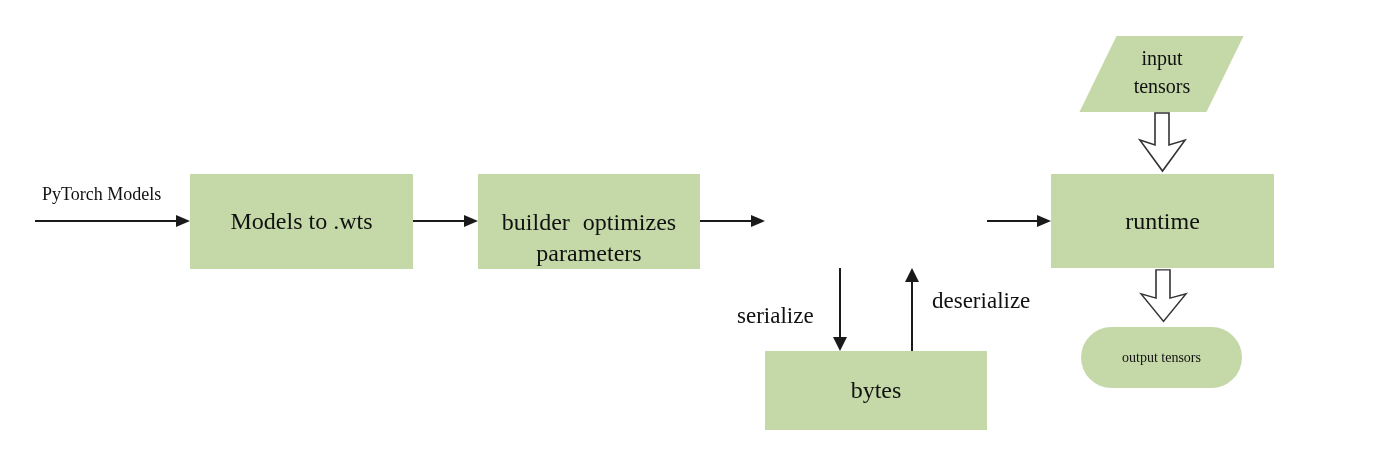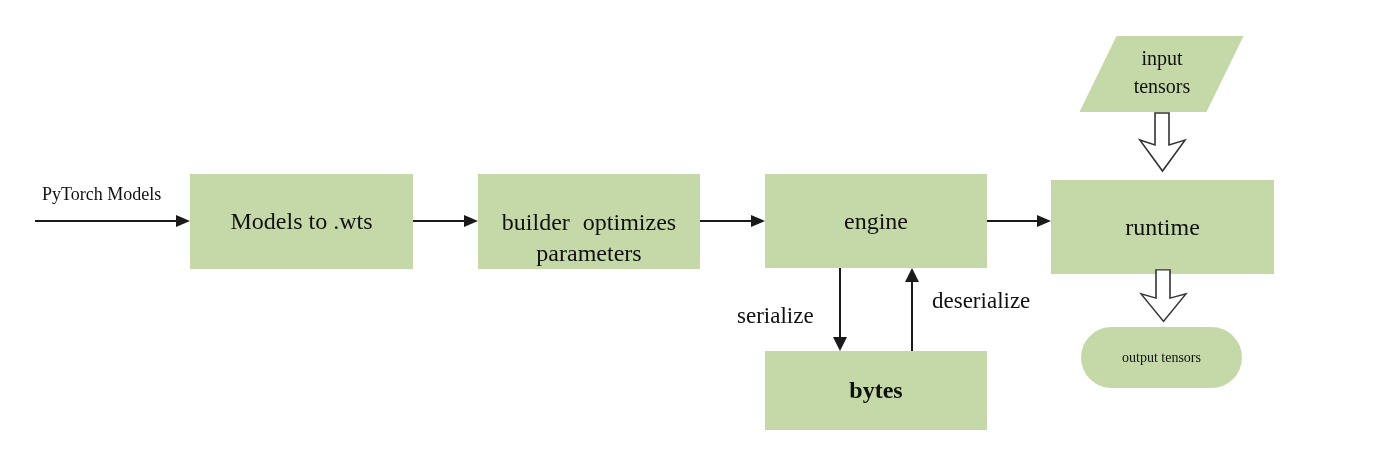--- a/index.html
+++ b/index.html
@@ -87,40 +87,37 @@
   <div class="tri-r" style="left:464px; top:215px;"></div>
 
   <div class="node" style="left:478px; top:174px; width:222px; height:95px;justify-content:flex-end;">
     <span class="wordspace">builder optimizes</span>
     <span>parameters</span>
   </div>
 
   <div class="hline" style="left:700px; top:220px; width:52px;"></div>
   <div class="tri-r" style="left:751px; top:215px;"></div>
 
-  <div class="node" style="left:765px; top:174px; width:222px; height:94px;">
-    <span>engine</span>
-  </div>
 
   <div class="hline" style="left:987px; top:220px; width:51px;"></div>
   <div class="tri-r" style="left:1037px; top:215px;"></div>
 
-  <div class="node" style="left:1051px; top:180px; width:223px; height:94px;">
+  <div class="node" style="left:1051px; top:174px; width:223px; height:94px;">
     <span>runtime</span>
   </div>
 
   <div class="vline" style="left:839px; top:268px; height:70px;"></div>
   <div class="tri-d" style="left:833px; top:337px;"></div>
   <div class="edge-label" style="left:737px; top:295px;">serialize</div>
 
   <div class="tri-u" style="left:905px; top:268px;"></div>
   <div class="vline" style="left:911px; top:281px; height:70px;"></div>
   <div class="edge-label" style="left:932px; top:280px;">deserialize</div>
 
-  <div class="node" style="left:765px; top:351px; width:222px; height:79px;font-weight:bold;">
+  <div class="node" style="left:765px; top:351px; width:222px; height:79px;">
     <span>bytes</span>
   </div>
 
   <div class="parallelogram"></div>
   <div class="parallelogram-text">
     <div>input</div>
     <div>tensors</div>
   </div>
 
   <svg class="hollow-arrow" style="left:1138px; top:112px;" width="49" height="61" viewBox="0 0 49 63" preserveAspectRatio="none">

